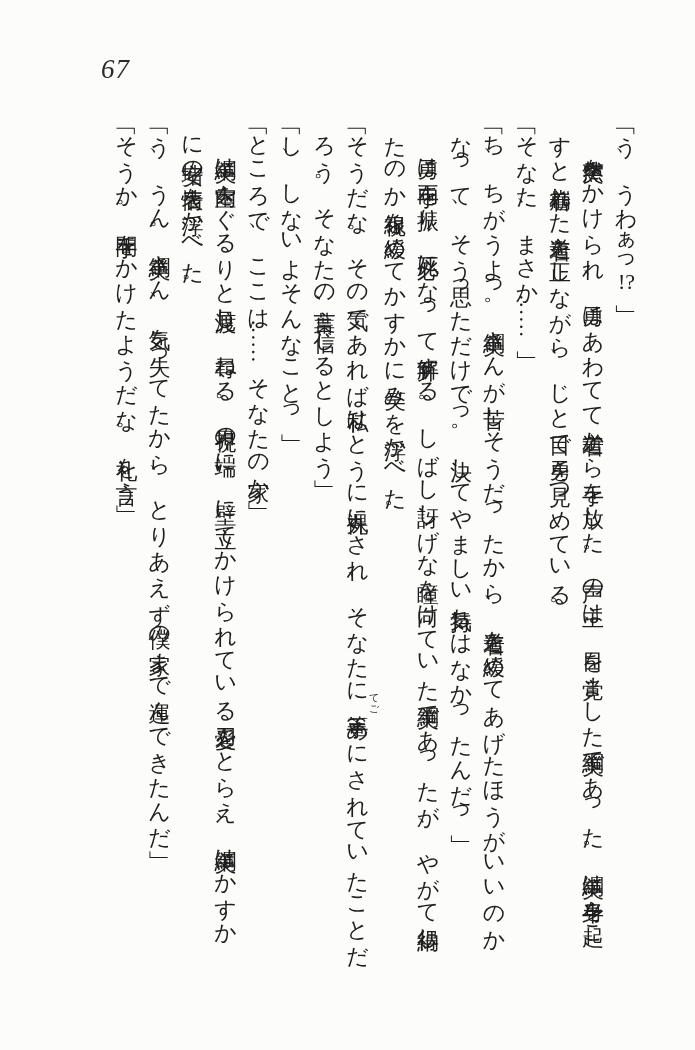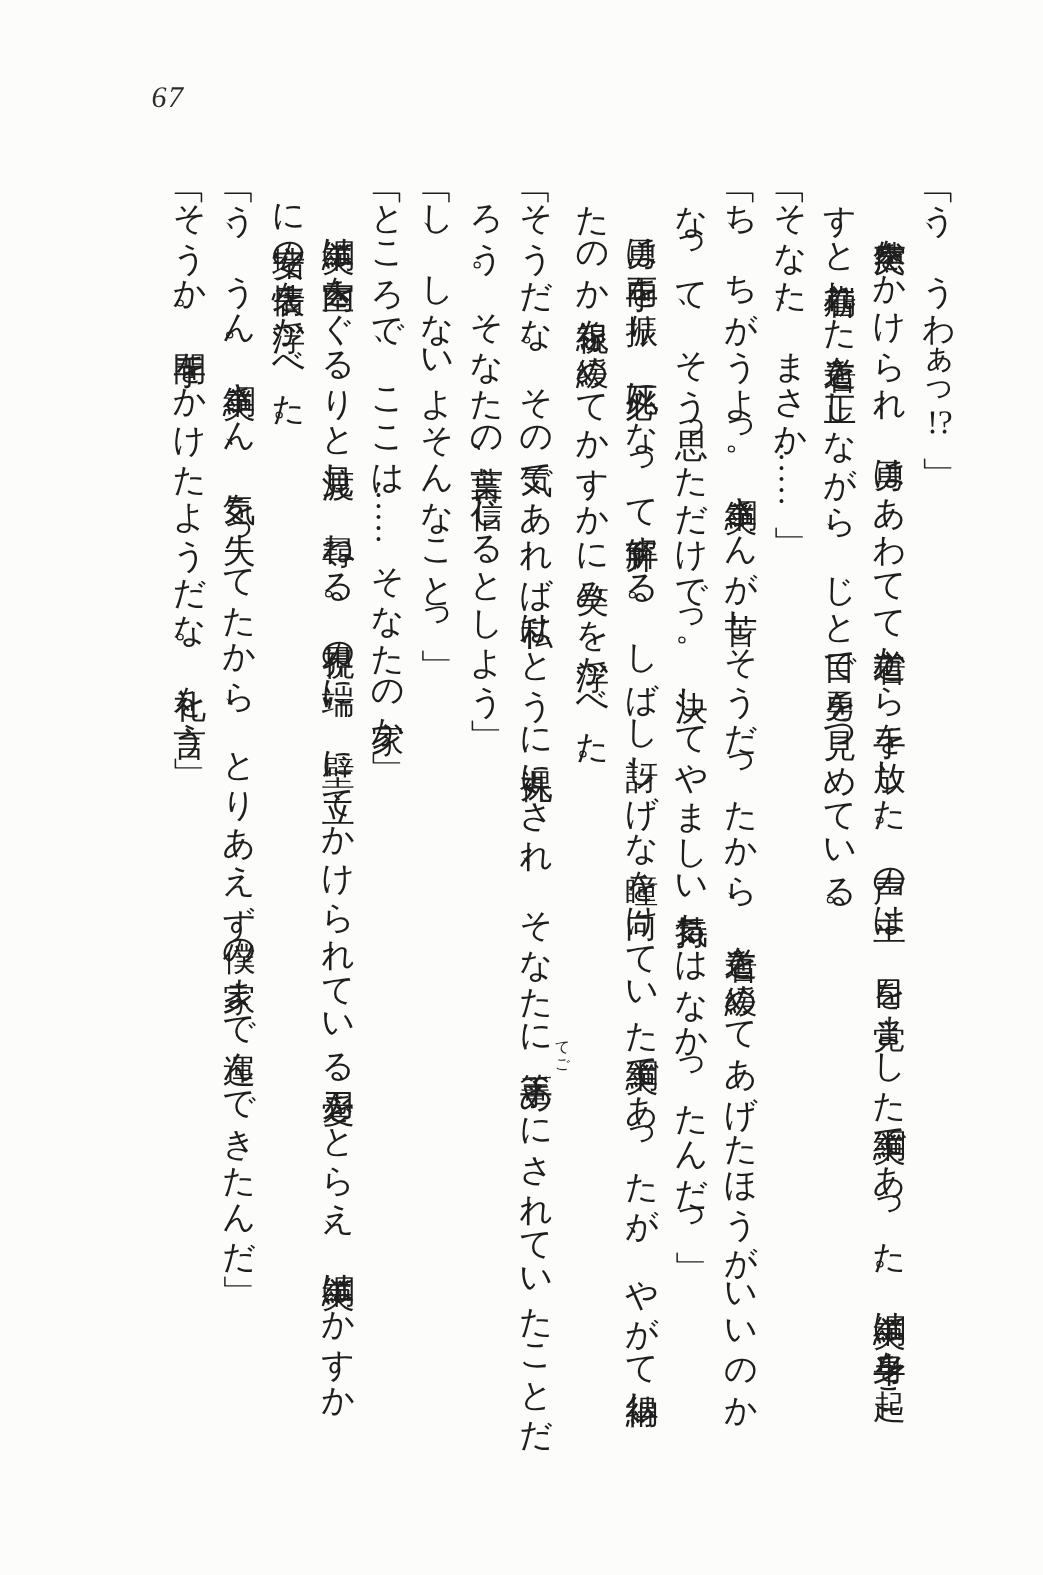--- a/index.html
+++ b/index.html
@@ -15,21 +15,21 @@
     font-family: "Liberation Serif", "DejaVu Serif", serif;
   }
   .page {
     position: absolute;
     inset: 0;
   }
   .page-number {
     position: absolute;
     top: 54px;
     left: 101px;
-    font-size: 20px;
+    font-size: 27px;
     font-style: italic;
     color: #2b2b2b;
     letter-spacing: 1px;
   }
   .text-block {
     position: absolute;
     top: 121px;
     right: 52px;
     height: 838px;
     writing-mode: vertical-rl;

